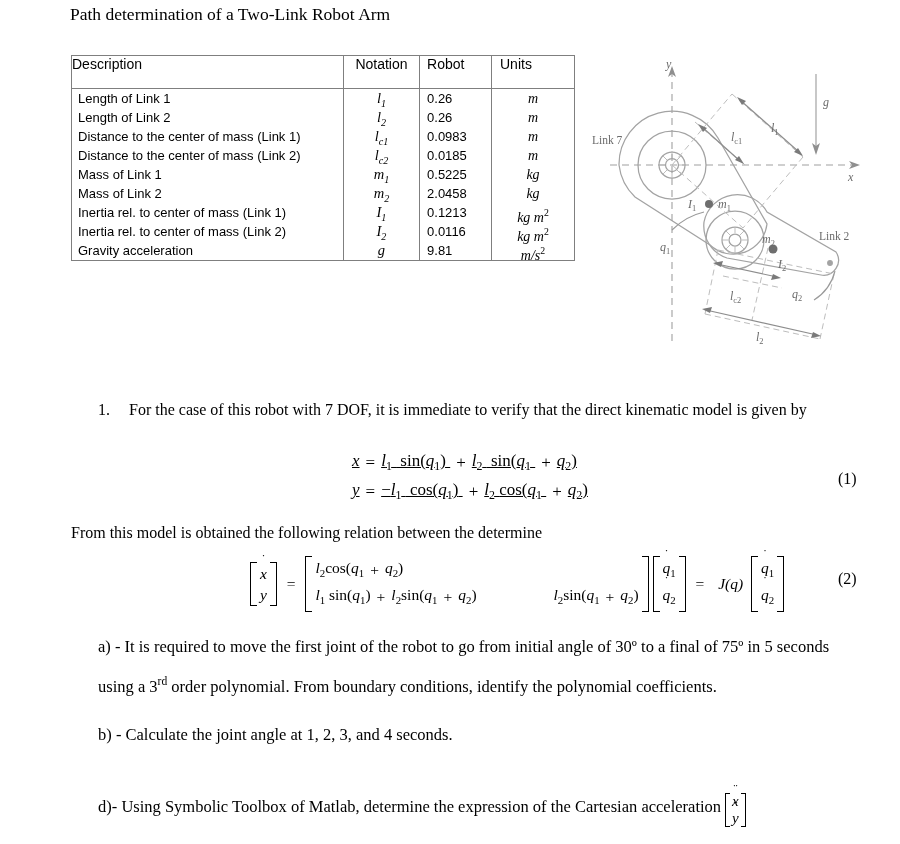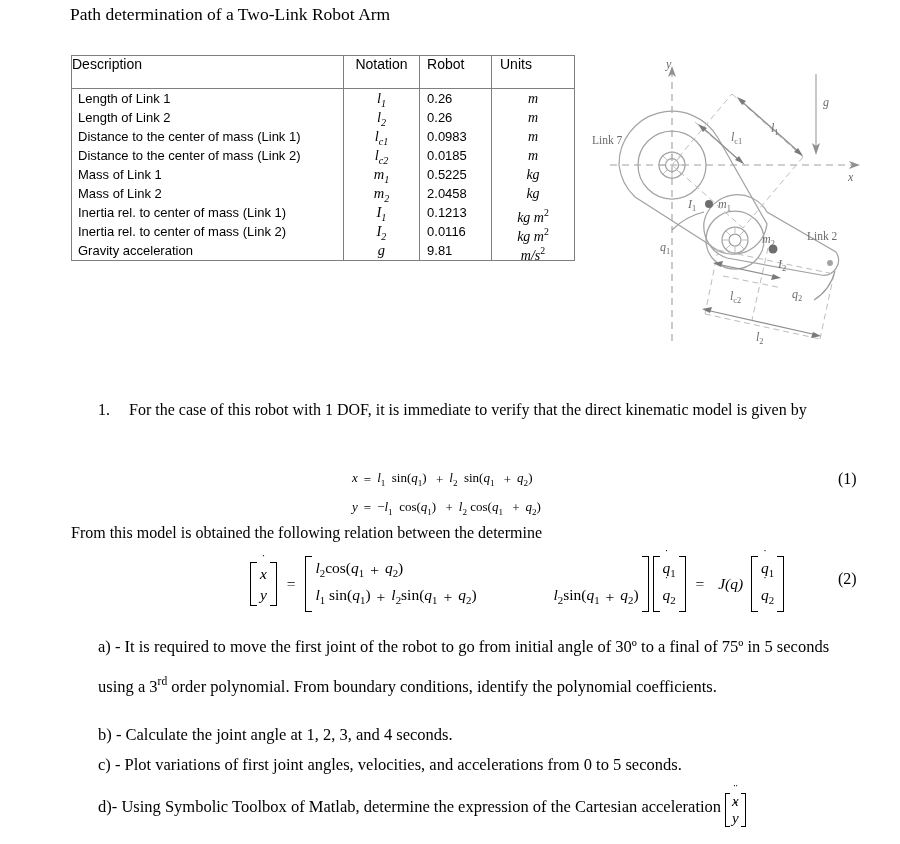--- a/index.html
+++ b/index.html
@@ -137,25 +137,26 @@
     position: absolute;
     font-family: "Liberation Serif", "DejaVu Serif", serif;
   }
   .eq-num {
     position: absolute;
     font-family: "Liberation Serif", "DejaVu Serif", serif;
     font-size: 16px;
   }
   #eq1 {
     left: 352px;
-    top: 466px;
-    font-size: 13px;
+    top: 449px;
+    font-size: 17px;
     font-style: italic;
     line-height: 23px;
     white-space: nowrap;
+    text-decoration: underline;
   }
   #eq1-num { left: 838px; top: 470px; }
 
   #eq2 {
     left: 250px;
     top: 556px;
     font-size: 15.5px;
     font-style: italic;
     white-space: nowrap;
   }
@@ -409,39 +410,39 @@
       </g>
 
       <path d="M80 178 A66 66 0 0 1 112 160" stroke="#9a9a9a" stroke-width="1.1" fill="none"></path>
       <path d="M222 248 A48 48 0 0 0 243 219" stroke="#9a9a9a" stroke-width="1.1" fill="none"></path>
     </svg>
 
     <div style="position:absolute;left:74px;top:5px;font-style:italic;font-size:12px;color:#6b6b6b;">y</div>
     <div style="position:absolute;left:256px;top:118px;font-style:italic;font-size:12px;color:#6b6b6b;">x</div>
     <div style="position:absolute;left:231px;top:43px;font-style:italic;font-size:12px;color:#6b6b6b;">g</div>
     <div style="position:absolute;left:0px;top:82px;font-size:11.5px;color:#6b6b6b;">Link 7</div>
-    <div style="position:absolute;left:215px;top:178px;font-size:11.5px;color:#6b6b6b;">Link 2</div>
+    <div style="position:absolute;left:227px;top:178px;font-size:11.5px;color:#6b6b6b;">Link 2</div>
 
     <div style="position:absolute;left:179px;top:69px;font-style:italic;font-size:12px;color:#6b6b6b;"><span>l</span><sub>1</sub></div>
     <div style="position:absolute;left:139px;top:78px;font-style:italic;font-size:12px;color:#6b6b6b;"><span>l</span><sub>c1</sub></div>
     <div style="position:absolute;left:164px;top:278px;font-style:italic;font-size:12px;color:#6b6b6b;"><span>l</span><sub>2</sub></div>
     <div style="position:absolute;left:138px;top:237px;font-style:italic;font-size:12px;color:#6b6b6b;"><span>l</span><sub>c2</sub></div>
 
     <div style="position:absolute;left:96px;top:145px;font-style:italic;font-size:12px;color:#6b6b6b;"><span>I</span><sub>1</sub></div>
     <div style="position:absolute;left:126px;top:145px;font-style:italic;font-size:12px;color:#6b6b6b;"><span>m</span><sub>1</sub></div>
     <div style="position:absolute;left:186px;top:205px;font-style:italic;font-size:12px;color:#6b6b6b;"><span>I</span><sub>2</sub></div>
     <div style="position:absolute;left:170px;top:180px;font-style:italic;font-size:12px;color:#6b6b6b;"><span>m</span><sub>2</sub></div>
 
     <div style="position:absolute;left:68px;top:188px;font-style:italic;font-size:12px;color:#6b6b6b;"><span>q</span><sub>1</sub></div>
     <div style="position:absolute;left:200px;top:235px;font-style:italic;font-size:12px;color:#6b6b6b;"><span>q</span><sub>2</sub></div>
   </div>
 
   <div class="prose" id="item-1">
     <span class="num">1.</span>
-    <span class="body">For the case of this robot with 1 DOF, it is immediate to verify that the direct kinematic model is given by</span>
+    <span class="body">For the case of this robot with 7 DOF, it is immediate to verify that the direct kinematic model is given by</span>
   </div>
 
   <div class="eq-block" id="eq1">
     <div>
       <span>x</span><span class="op">=</span><span>l</span><sub>1</sub>
       <span style="font-style:normal;">&nbsp;sin(</span><span>q</span><sub>1</sub><span style="font-style:normal;">)</span>
       <span class="op">+</span><span>l</span><sub>2</sub>
       <span style="font-style:normal;">&nbsp;sin(</span><span>q</span><sub>1</sub>
       <span class="op">+</span><span>q</span><sub>2</sub><span style="font-style:normal;">)</span>
     </div>
@@ -509,25 +510,20 @@
     <span>in 5 seconds using a 3</span><sup>rd</sup>
     <span>order polynomial. From boundary conditions, identify the polynomial coefficients.</span>
   </div>
 
   <div class="lettered" id="item-b">
     <span>b)</span>
     <span>-</span>
     <span>Calculate the joint angle at 1, 2, 3, and 4 seconds.</span>
   </div>
 
-  <div class="lettered" id="item-c">
-    <span>c)</span>
-    <span>-</span>
-    <span>Plot variations of first joint angles, velocities, and accelerations from 0 to 5 seconds.</span>
-  </div>
 
   <div class="lettered" id="item-d">
     <span>d)-</span>
     <span>Using Symbolic Toolbox of Matlab, determine the expression of the Cartesian acceleration</span><span class="accel-vec">
       <span class="brk l" style="width:4px;"></span>
       <span class="mat-rows" style="padding:0 2px;">
         <div><span class="dotvar"><span class="dots">̈</span>x</span></div>
         <div><span class="dotvar"><span class="dots">̈</span>y</span></div>
       </span>
       <span class="brk r" style="width:4px;"></span>

